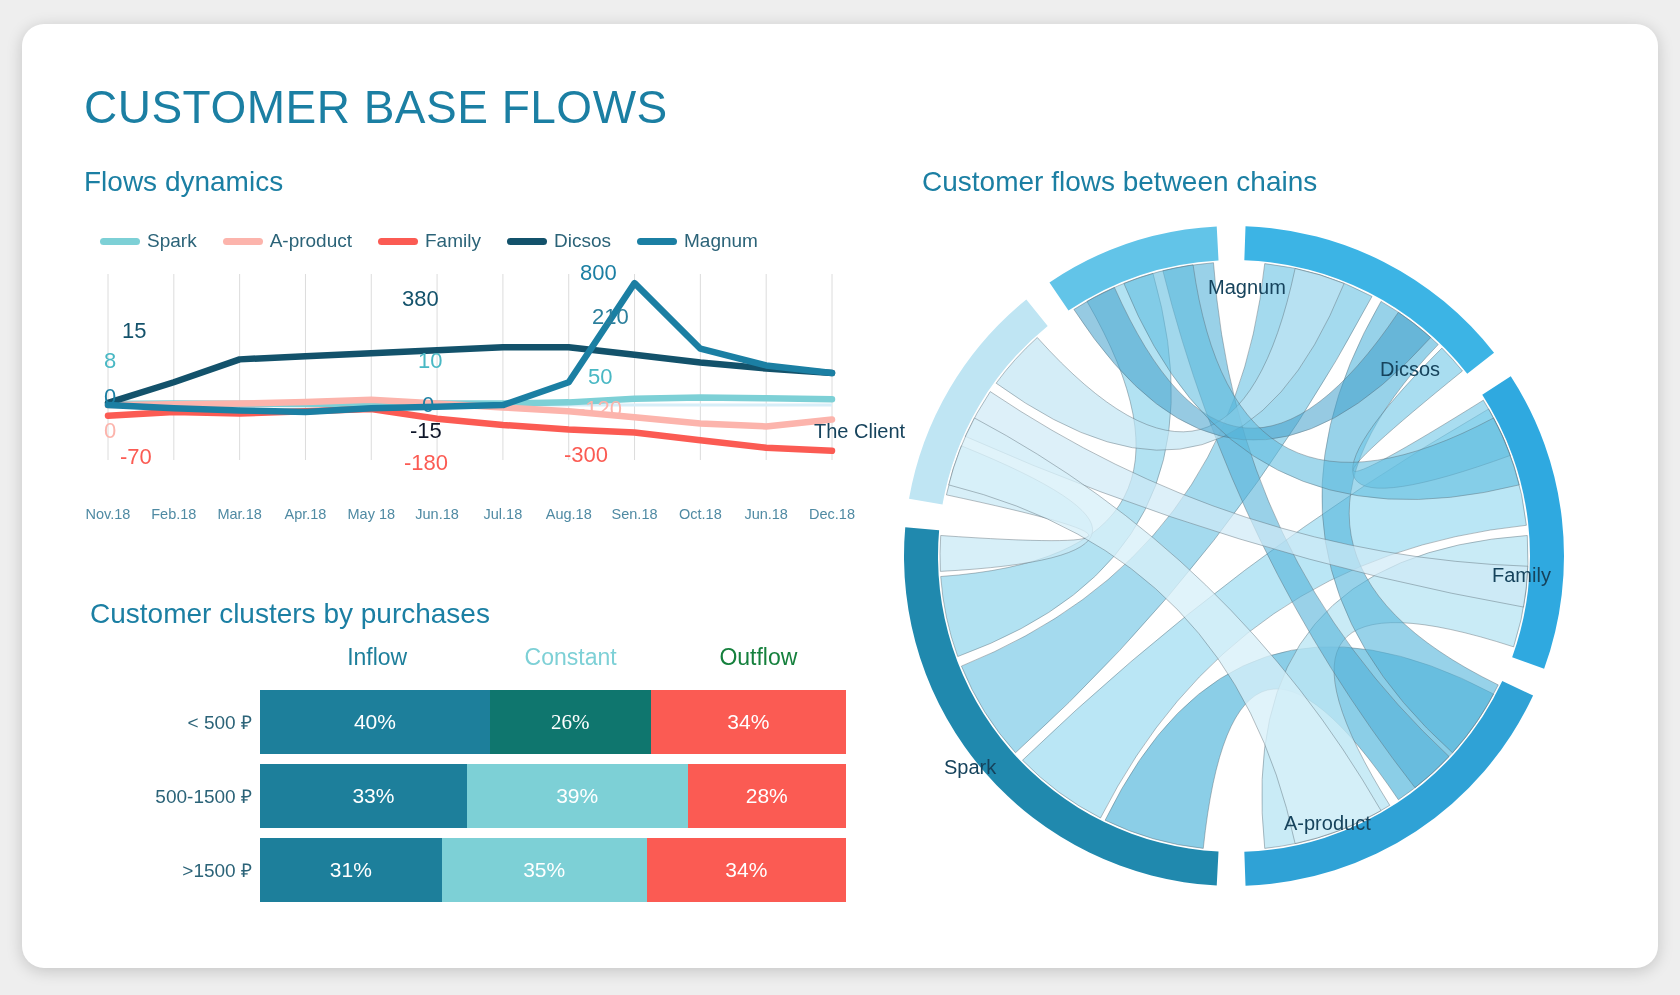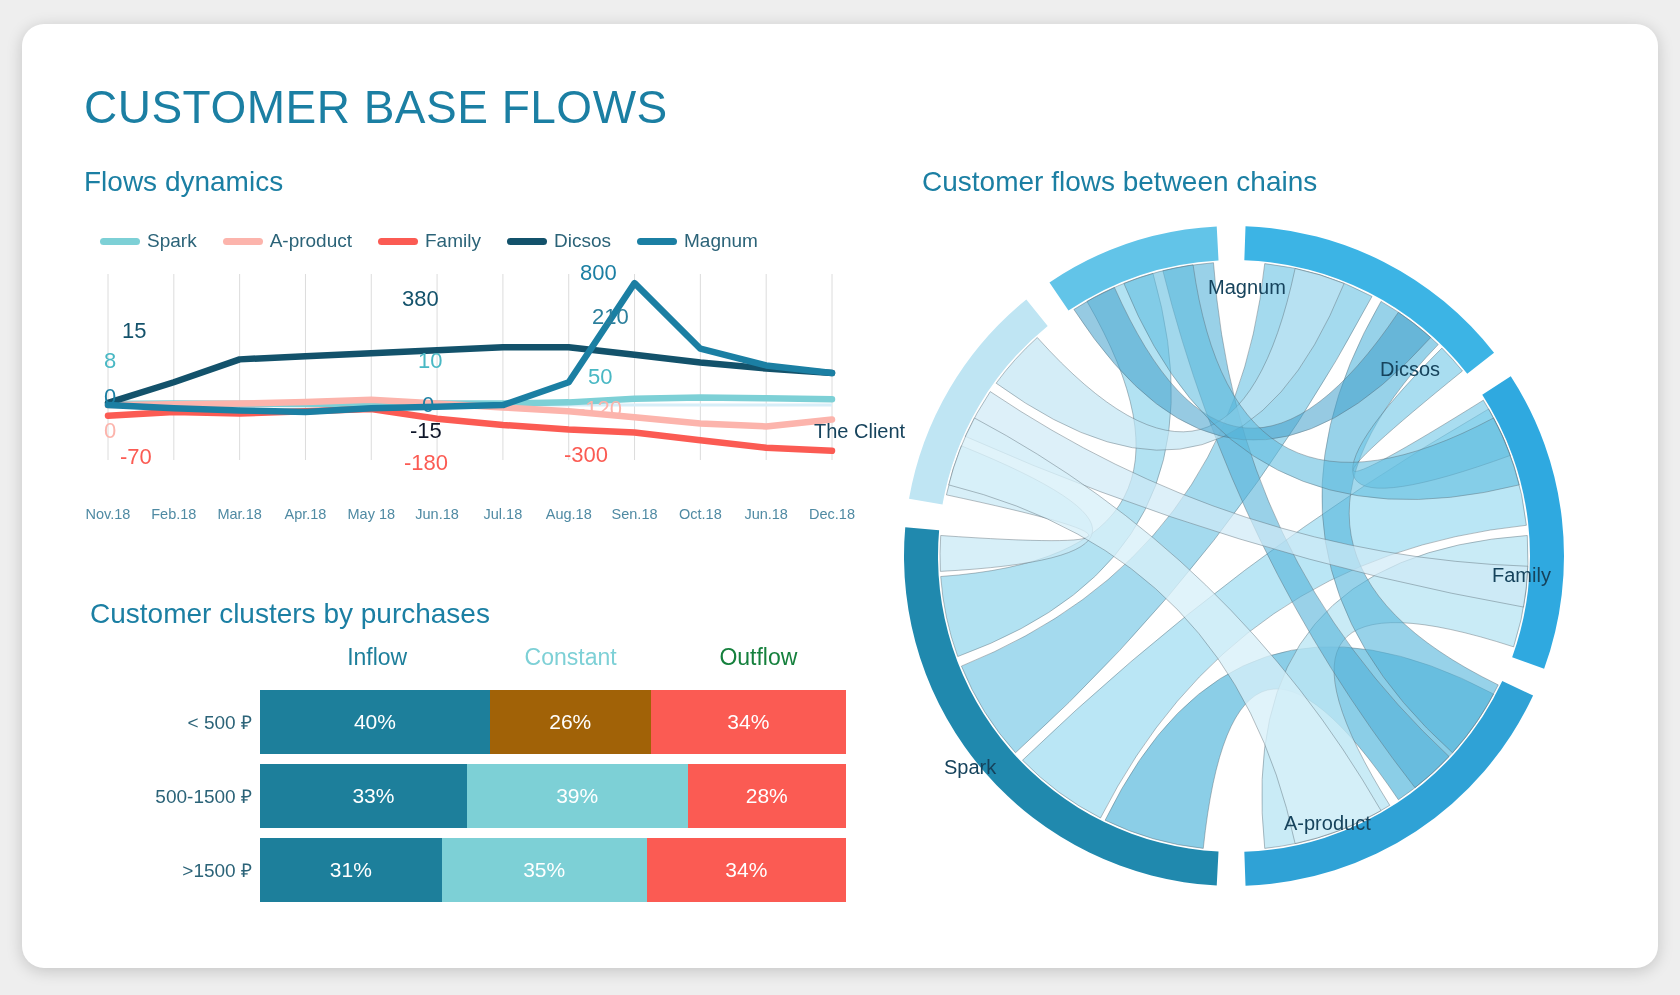--- a/index.html
+++ b/index.html
@@ -158,21 +158,21 @@
     <div class="cl-headers" id="cl-headers">
         <span style="left: 293.2px; color: rgb(29, 127, 155);">Inflow</span>
         <span style="left: 486.58px; color: rgb(125, 208, 214);">Constant</span>
         <span style="left: 662.38px; color: #15803d; margin-left: 12px;">Outflow</span>
       </div>
     <div id="cl-rows">
         <div class="cl-row" style="top: 46px;">
           <div class="cl-rowlabel">&lt; 500 ₽</div>
           <div class="cl-bar">
             <div class="cl-seg" style="background: rgb(29, 127, 155); width: 234.4px;">40%</div>
-            <div class="cl-seg" style="background: #a16207; width: 164px;">26%</div>
+            <div class="cl-seg" style="background: #0f766e; width: 164px; font-family: Liberation Serif, serif;">26%</div>
             <div class="cl-seg" style="background: rgb(251, 91, 83); width: 199.24px;">34%</div>
           </div>
         </div>
         <div class="cl-row" style="top: 120px;">
           <div class="cl-rowlabel">500-1500 ₽</div>
           <div class="cl-bar">
             <div class="cl-seg" style="background: rgb(29, 127, 155); width: 193.38px; padding-left: 20px;">33%</div>
             <div class="cl-seg" style="background: rgb(125, 208, 214); width: 228.54px;">39%</div>
             <div class="cl-seg" style="background: rgb(251, 91, 83); width: 164.08px;">28%</div>
           </div>

